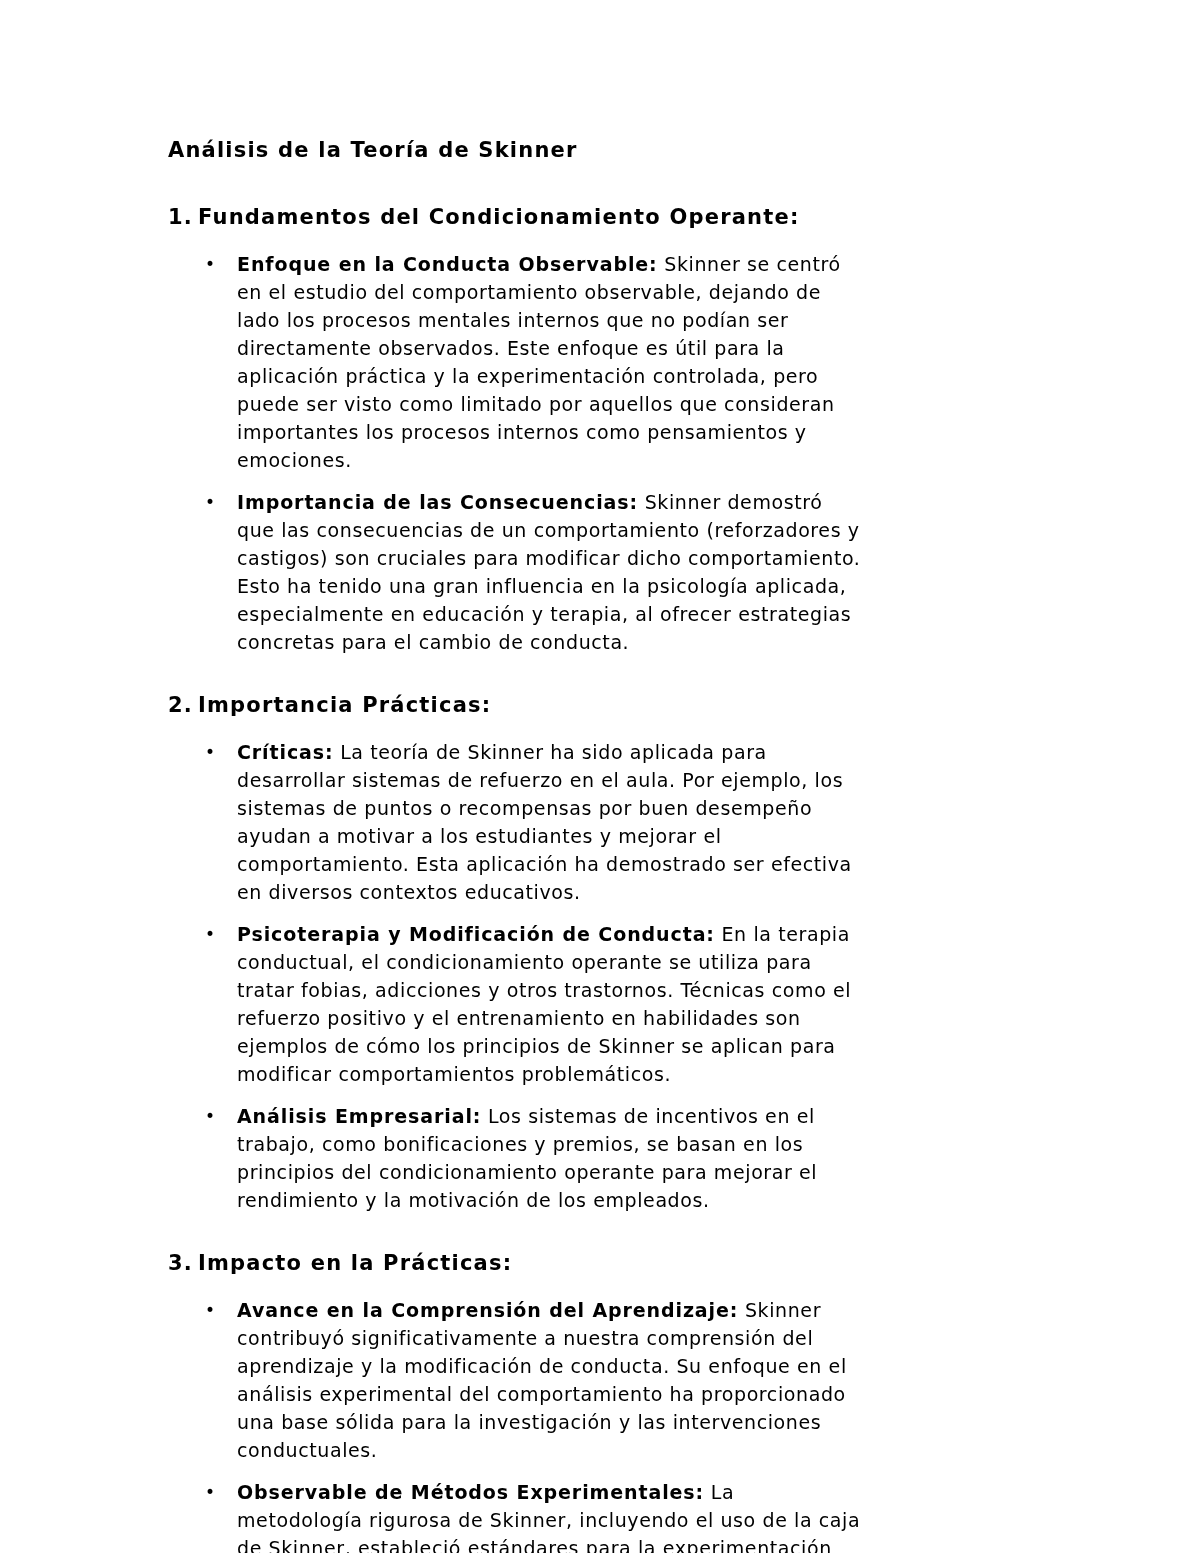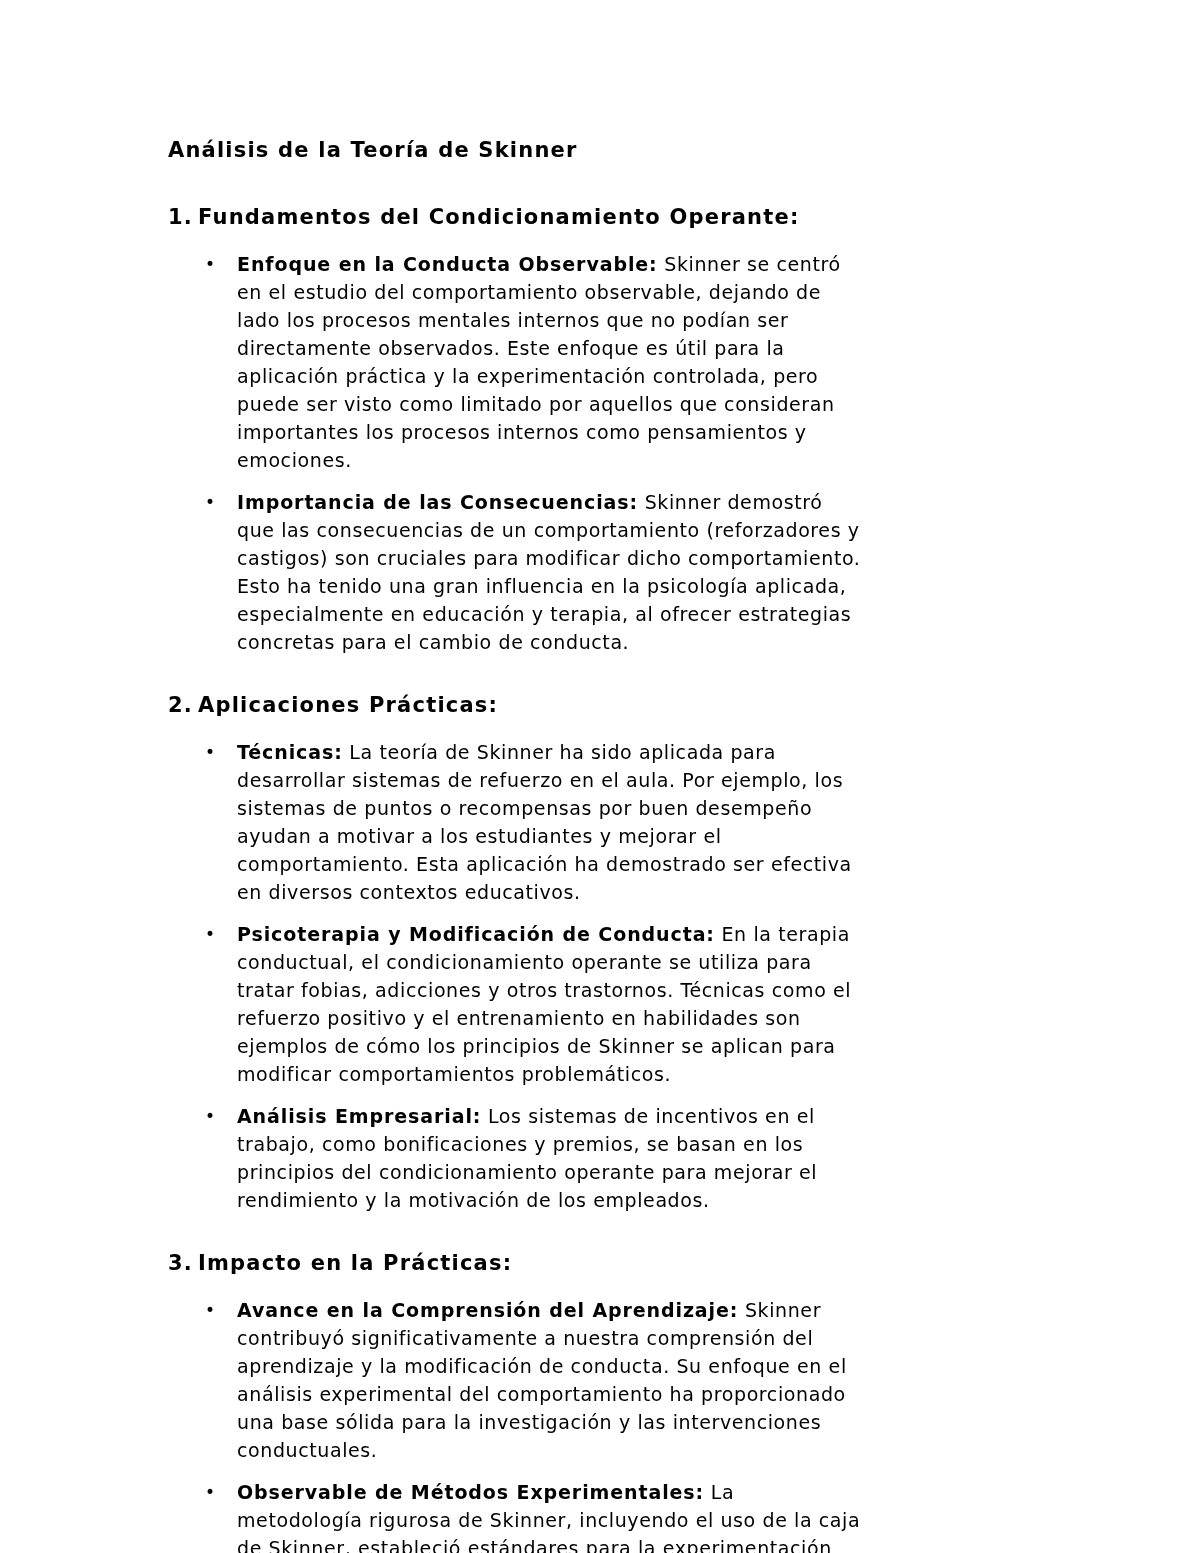--- a/index.html
+++ b/index.html
@@ -89,26 +89,26 @@
       <div class="bullet-item">
         <span class="bullet-marker">•</span>
         <div class="bullet-body"><span class="bullet-lead">Importancia de las Consecuencias:</span> <span>Skinner demostró que las consecuencias de un comportamiento (reforzadores y castigos) son cruciales para modificar dicho comportamiento. Esto ha tenido una gran influencia en la psicología aplicada, especialmente en educación y terapia, al ofrecer estrategias concretas para el cambio de conducta.</span></div>
       </div>
     </div>
   </div>
 
   <div class="section">
     <div class="section-heading">
       <span class="section-number">2.</span>
-      <span class="section-title">Aplicaciones Prácticas:</span>
+      <span class="section-title">Importancia Prácticas:</span>
     </div>
     <div class="bullet-list">
       <div class="bullet-item">
         <span class="bullet-marker">•</span>
-        <div class="bullet-body"><span class="bullet-lead">Técnicas:</span> <span>La teoría de Skinner ha sido aplicada para desarrollar sistemas de refuerzo en el aula. Por ejemplo, los sistemas de puntos o recompensas por buen desempeño ayudan a motivar a los estudiantes y mejorar el comportamiento. Esta aplicación ha demostrado ser efectiva en diversos contextos educativos.</span></div>
+        <div class="bullet-body"><span class="bullet-lead">Críticas:</span> <span>La teoría de Skinner ha sido aplicada para desarrollar sistemas de refuerzo en el aula. Por ejemplo, los sistemas de puntos o recompensas por buen desempeño ayudan a motivar a los estudiantes y mejorar el comportamiento. Esta aplicación ha demostrado ser efectiva en diversos contextos educativos.</span></div>
       </div>
       <div class="bullet-item">
         <span class="bullet-marker">•</span>
         <div class="bullet-body"><span class="bullet-lead">Psicoterapia y Modificación de Conducta:</span> <span>En la terapia conductual, el condicionamiento operante se utiliza para tratar fobias, adicciones y otros trastornos. Técnicas como el refuerzo positivo y el entrenamiento en habilidades son ejemplos de cómo los principios de Skinner se aplican para modificar comportamientos problemáticos.</span></div>
       </div>
       <div class="bullet-item">
         <span class="bullet-marker">•</span>
         <div class="bullet-body"><span class="bullet-lead">Análisis Empresarial:</span> <span>Los sistemas de incentivos en el trabajo, como bonificaciones y premios, se basan en los principios del condicionamiento operante para mejorar el rendimiento y la motivación de los empleados.</span></div>
       </div>
     </div>

